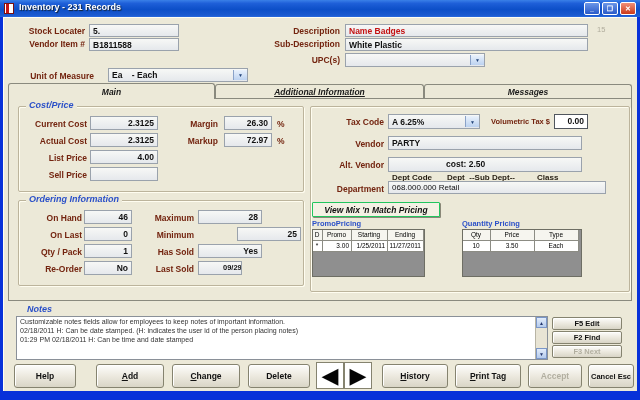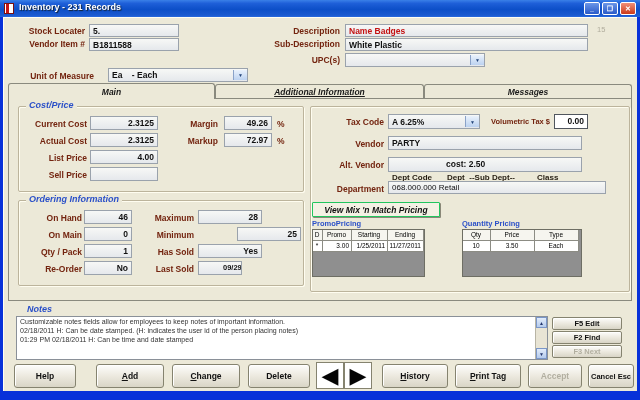--- a/index.html
+++ b/index.html
@@ -116,32 +116,32 @@
   <div class="lbl" style="left:12px;top:119px;width:75px;">Current Cost</div>
   <div class="fld rt" style="left:90px;top:116px;width:68px;height:14px;">2.3125</div>
   <div class="lbl" style="left:12px;top:136px;width:75px;">Actual Cost</div>
   <div class="fld rt" style="left:90px;top:133px;width:68px;height:14px;">2.3125</div>
   <div class="lbl" style="left:12px;top:153px;width:75px;">List Price</div>
   <div class="fld rt" style="left:90px;top:150px;width:68px;height:14px;">4.00</div>
   <div class="lbl" style="left:12px;top:170px;width:75px;">Sell Price</div>
   <div class="fld rt" style="left:90px;top:167px;width:68px;height:14px;"></div>
 
   <div class="lbl" style="left:160px;top:119px;width:58px;">Margin</div>
-  <div class="fld rt" style="left:224px;top:116px;width:48px;height:14px;">49.26</div>
+  <div class="fld rt" style="left:224px;top:116px;width:48px;height:14px;">26.30</div>
   <div class="pct" style="left:277px;top:119px;">%</div>
   <div class="lbl" style="left:160px;top:136px;width:58px;">Markup</div>
   <div class="fld rt" style="left:224px;top:133px;width:48px;height:14px;">72.97</div>
   <div class="pct" style="left:277px;top:136px;">%</div>
 
   <div class="grp" style="left:18px;top:200px;width:284px;height:84px;"></div>
   <div class="grp-title" style="left:26px;top:194px;">Ordering Information</div>
 
   <div class="lbl" style="left:8px;top:213px;width:74px;">On Hand</div>
   <div class="fld rt" style="left:84px;top:210px;width:48px;height:14px;">46</div>
-  <div class="lbl" style="left:8px;top:230px;width:74px;">On Main</div>
+  <div class="lbl" style="left:8px;top:230px;width:74px;">On Last</div>
   <div class="fld rt" style="left:84px;top:227px;width:48px;height:14px;">0</div>
   <div class="lbl" style="left:8px;top:247px;width:74px;">Qty / Pack</div>
   <div class="fld rt" style="left:84px;top:244px;width:48px;height:14px;">1</div>
   <div class="lbl" style="left:8px;top:264px;width:74px;">Re-Order</div>
   <div class="fld rt" style="left:84px;top:261px;width:48px;height:14px;">No</div>
 
   <div class="lbl" style="left:130px;top:213px;width:64px;">Maximum</div>
   <div class="fld rt" style="left:198px;top:210px;width:64px;height:14px;">28</div>
   <div class="lbl" style="left:130px;top:230px;width:64px;">Minimum</div>
   <div class="fld rt" style="left:198px;top:227px;width:64px;height:14px;margin-left:39px;">25</div>

